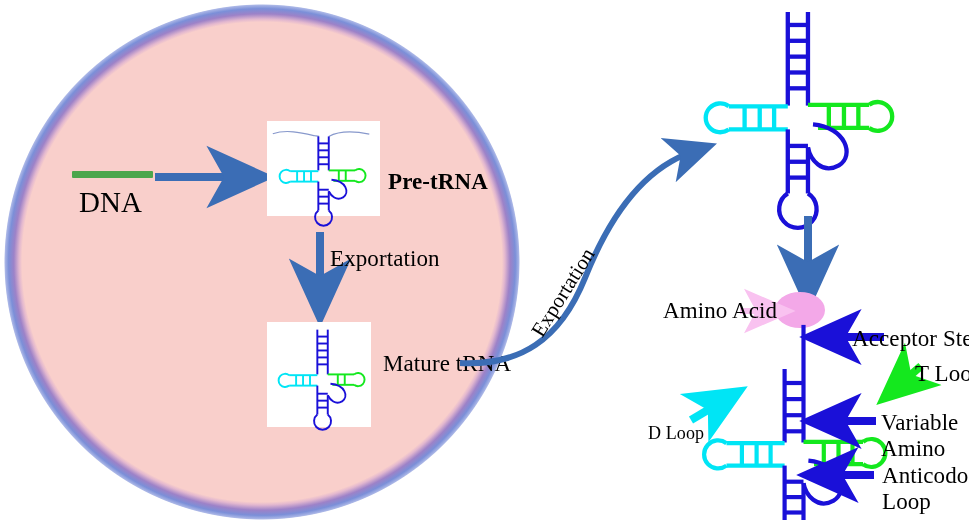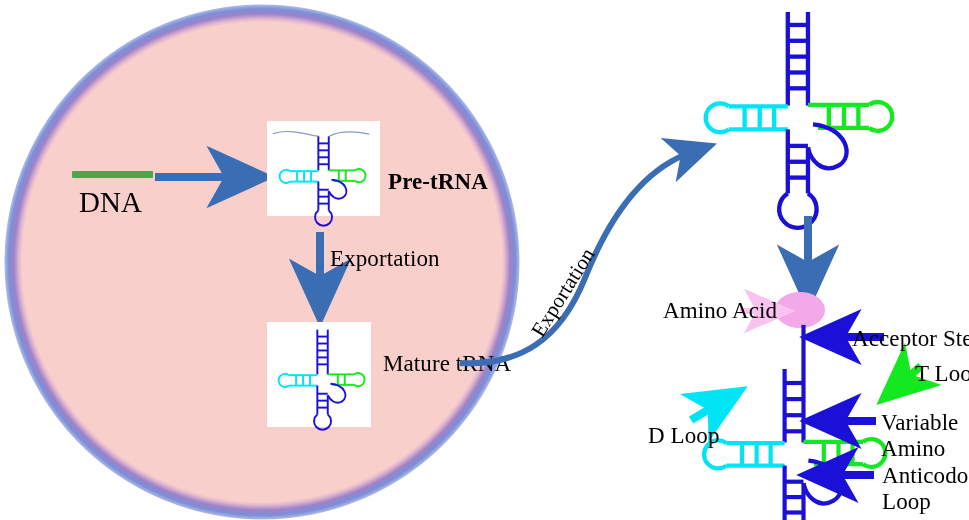--- a/index.html
+++ b/index.html
@@ -273,18 +273,18 @@
 
   <div class="lbl" style="left:643px;top:298px;font-size:23px;margin-left:20px;">Amino Acid</div>
 
   <div class="lbl" style="left:852px;top:326px;font-size:23px;">Acceptor Stem</div>
 
   <div class="lbl" style="left:915px;top:361px;font-size:23px;">T Loop</div>
 
   <div class="lbl" style="left:881px;top:410px;font-size:23px;">Variable
 Amino</div>
 
-  <div class="lbl" style="left:648px;top:423px;font-size:23px;">D Loop</div>
+  <div class="lbl" style="left:648px;top:423px;font-size:18px;">D Loop</div>
 
   <div class="lbl" style="left:882px;top:463px;font-size:23px;">Anticodon
 Loop</div>
 
 </div>
 
 </body></html>

